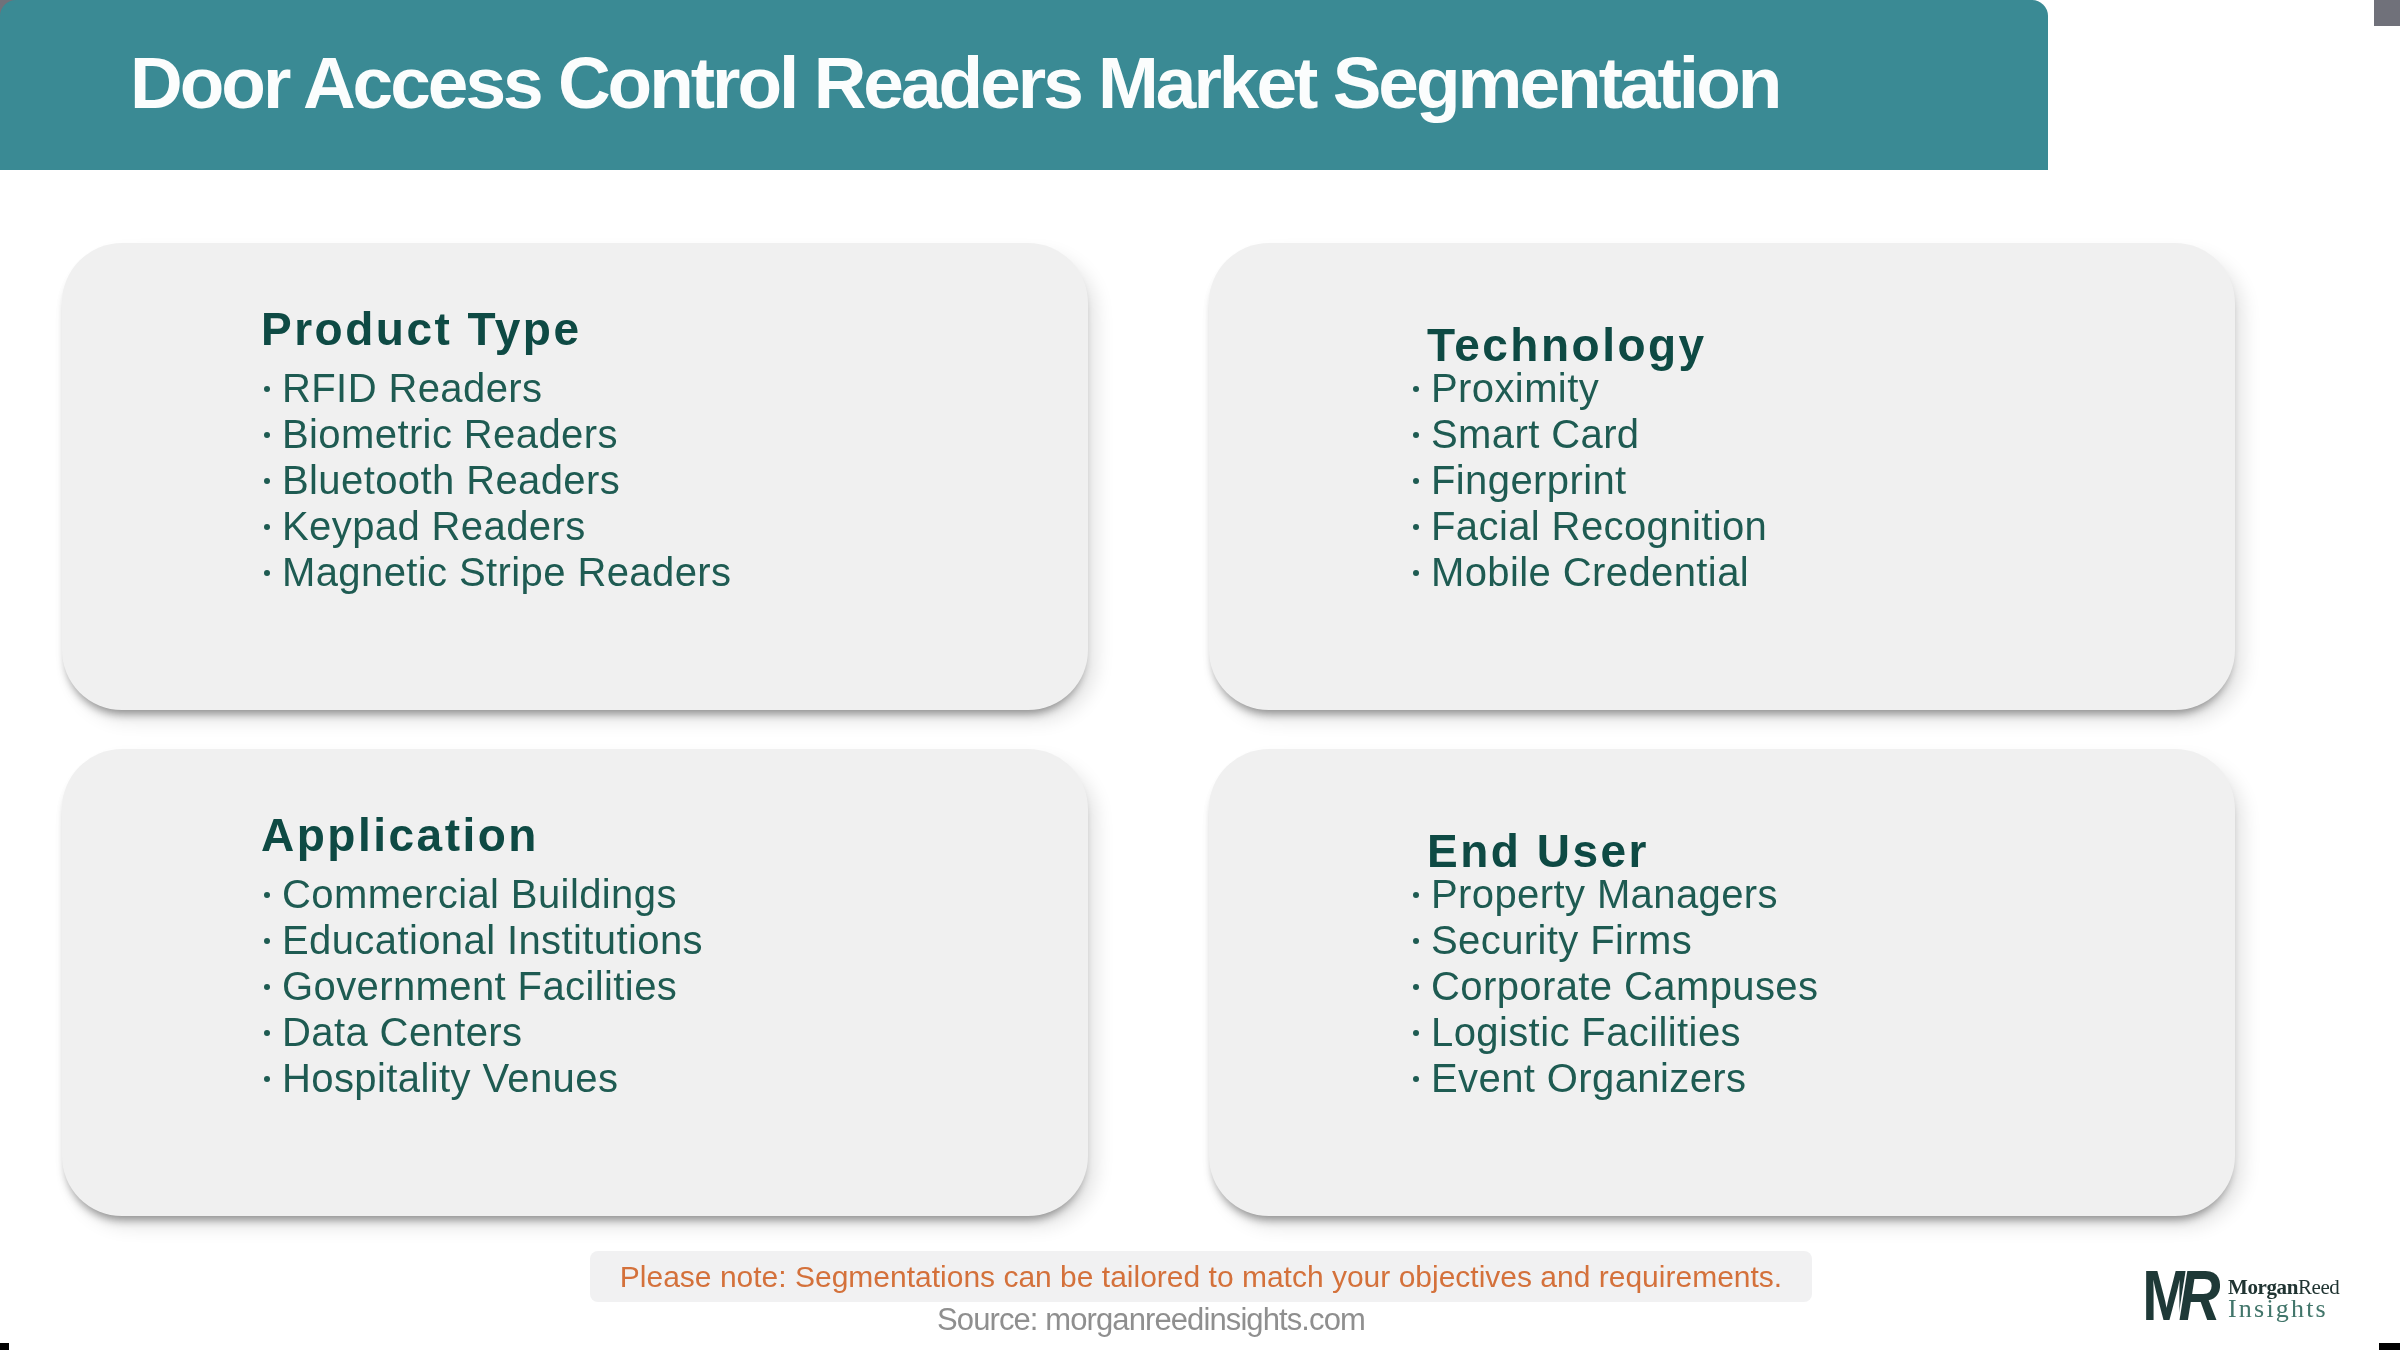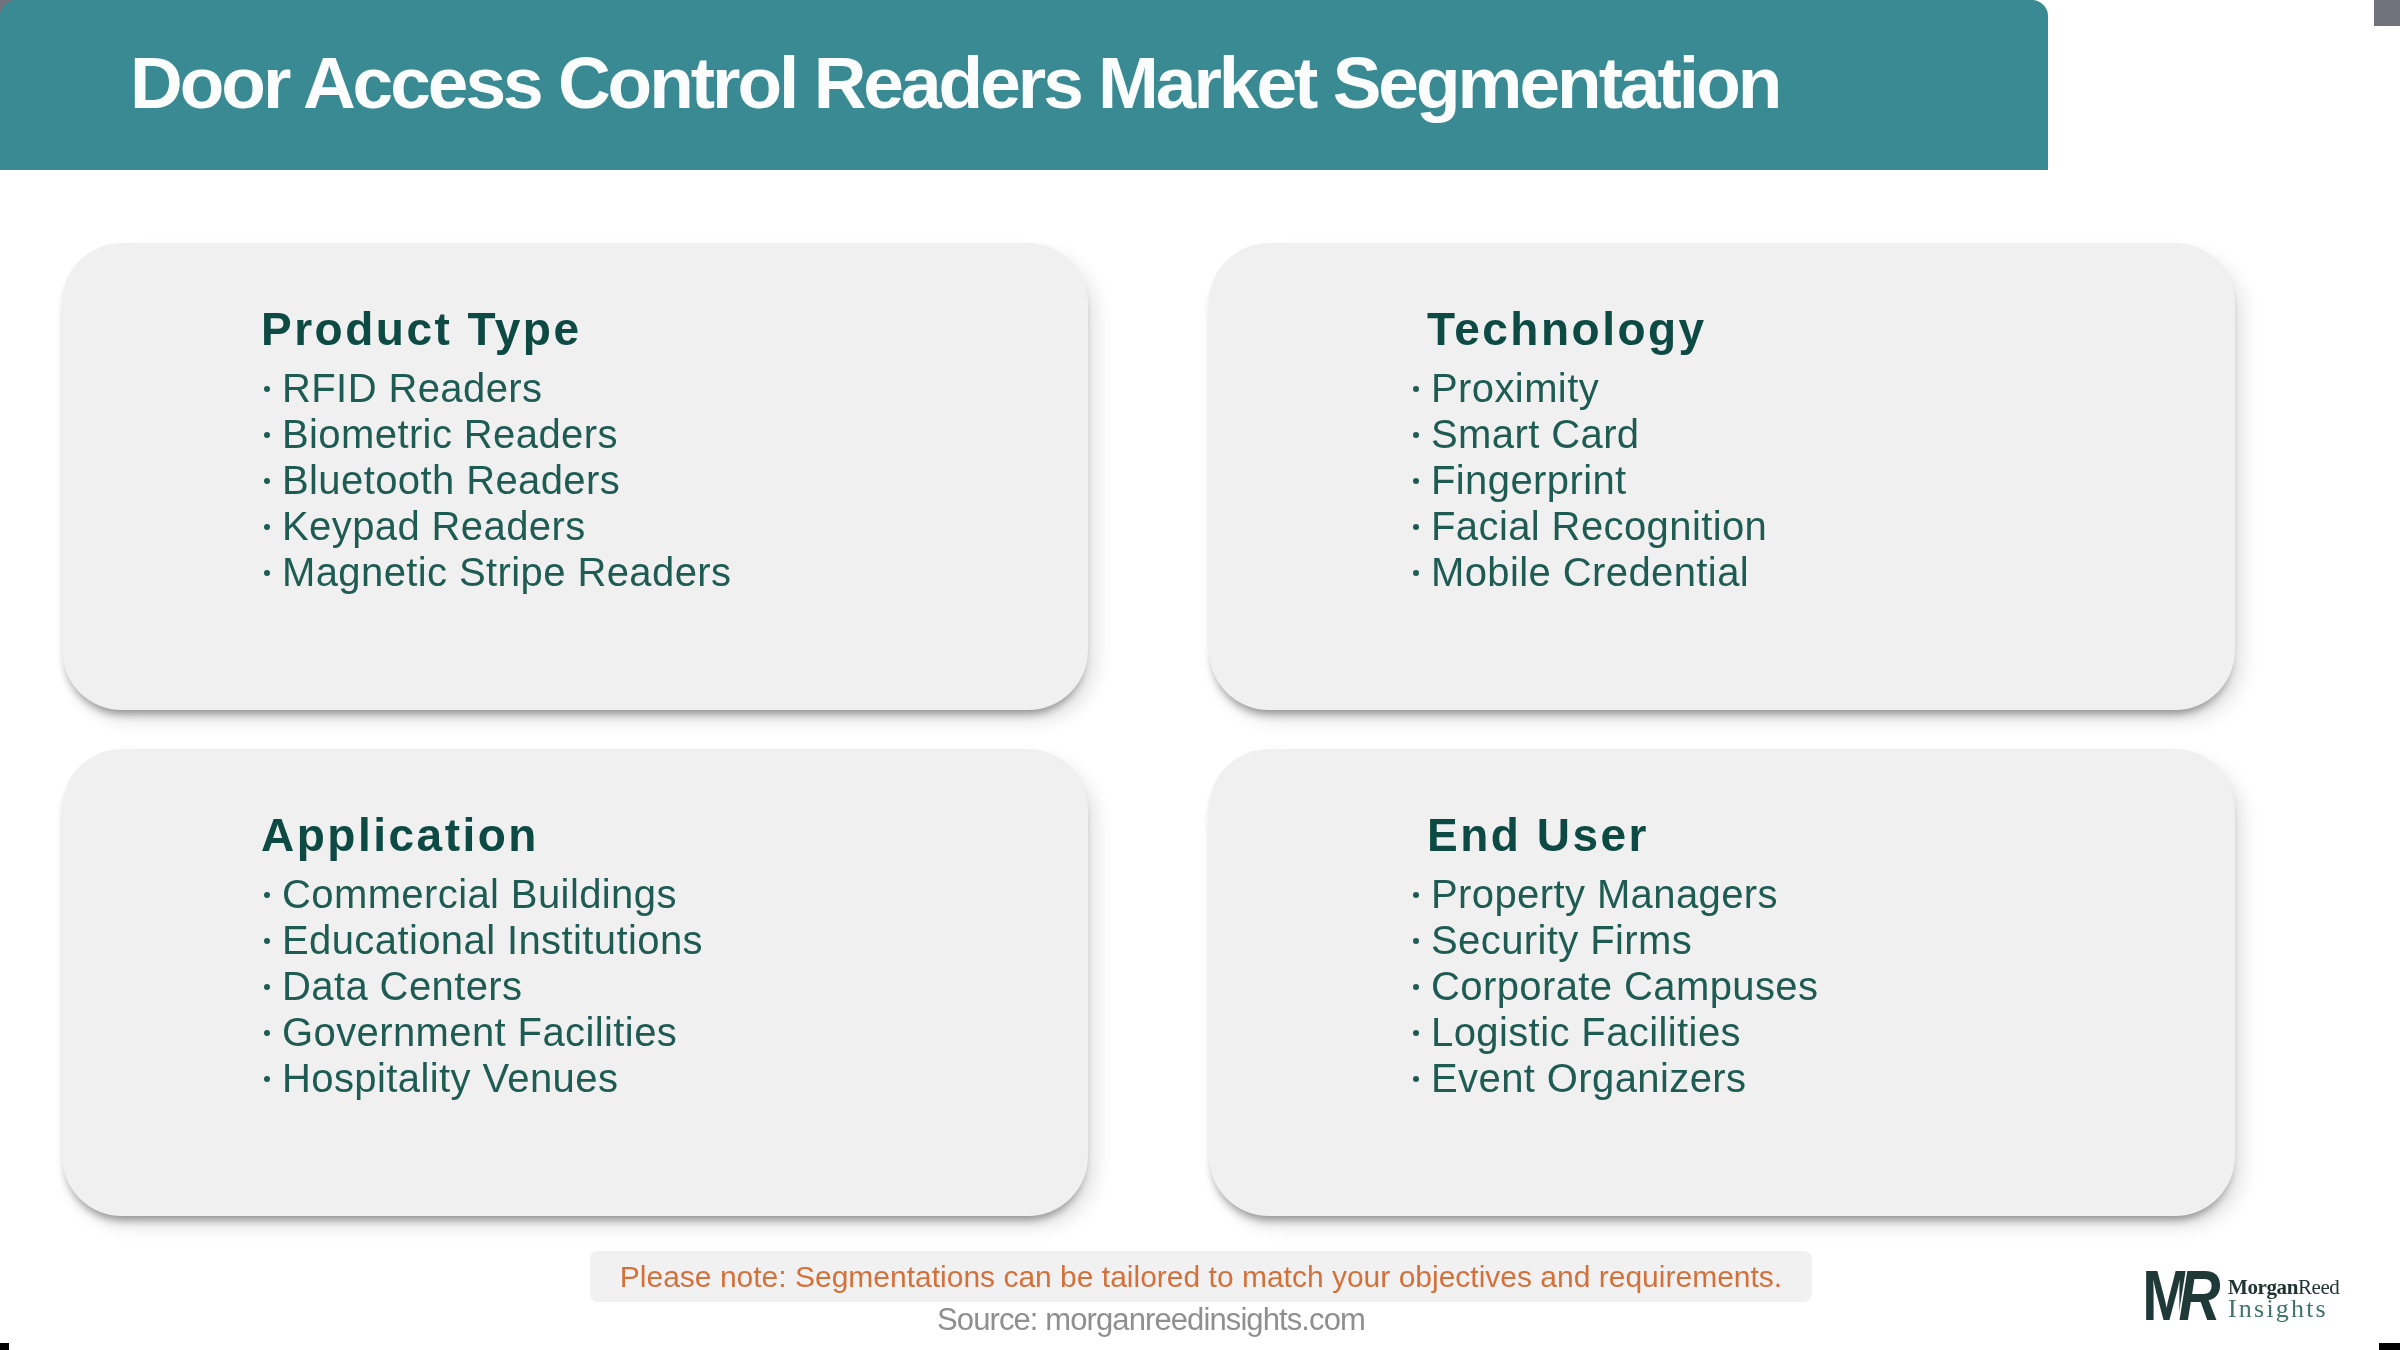--- a/index.html
+++ b/index.html
@@ -51,21 +51,21 @@
     position: absolute;
     top: 63px;
     font-size: 46px;
     font-weight: bold;
     letter-spacing: 2.5px;
     line-height: 1;
     color: #0e4a44;
     white-space: nowrap;
   }
   .card.c1 .card-title, .card.c3 .card-title { left: 199px; }
-  .card.c2 .card-title, .card.c4 .card-title { left: 218px; }
+  .card.c2 .card-title, .card.c4 .card-title { left: 218px; margin-top: 16px; }
   .card ul {
     position: absolute;
     top: 122px;
     list-style: none;
   }
   .card.c1 ul, .card.c3 ul { left: 202px; }
   .card.c2 ul, .card.c4 ul { left: 204px; }
   .card li {
     position: relative;
     font-size: 40px;
@@ -173,22 +173,22 @@
     <li><span class="dot"></span><span>Facial Recognition</span></li>
     <li><span class="dot"></span><span>Mobile Credential</span></li>
   </ul>
 </div>
 
 <div class="card c3">
   <div class="card-title">Application</div>
   <ul>
     <li><span class="dot"></span><span>Commercial Buildings</span></li>
     <li><span class="dot"></span><span>Educational Institutions</span></li>
+    <li><span class="dot"></span><span>Government Facilities</span></li>
     <li><span class="dot"></span><span>Data Centers</span></li>
-    <li><span class="dot"></span><span>Government Facilities</span></li>
     <li><span class="dot"></span><span>Hospitality Venues</span></li>
   </ul>
 </div>
 
 <div class="card c4">
   <div class="card-title">End User</div>
   <ul>
     <li><span class="dot"></span><span>Property Managers</span></li>
     <li><span class="dot"></span><span>Security Firms</span></li>
     <li><span class="dot"></span><span>Corporate Campuses</span></li>

